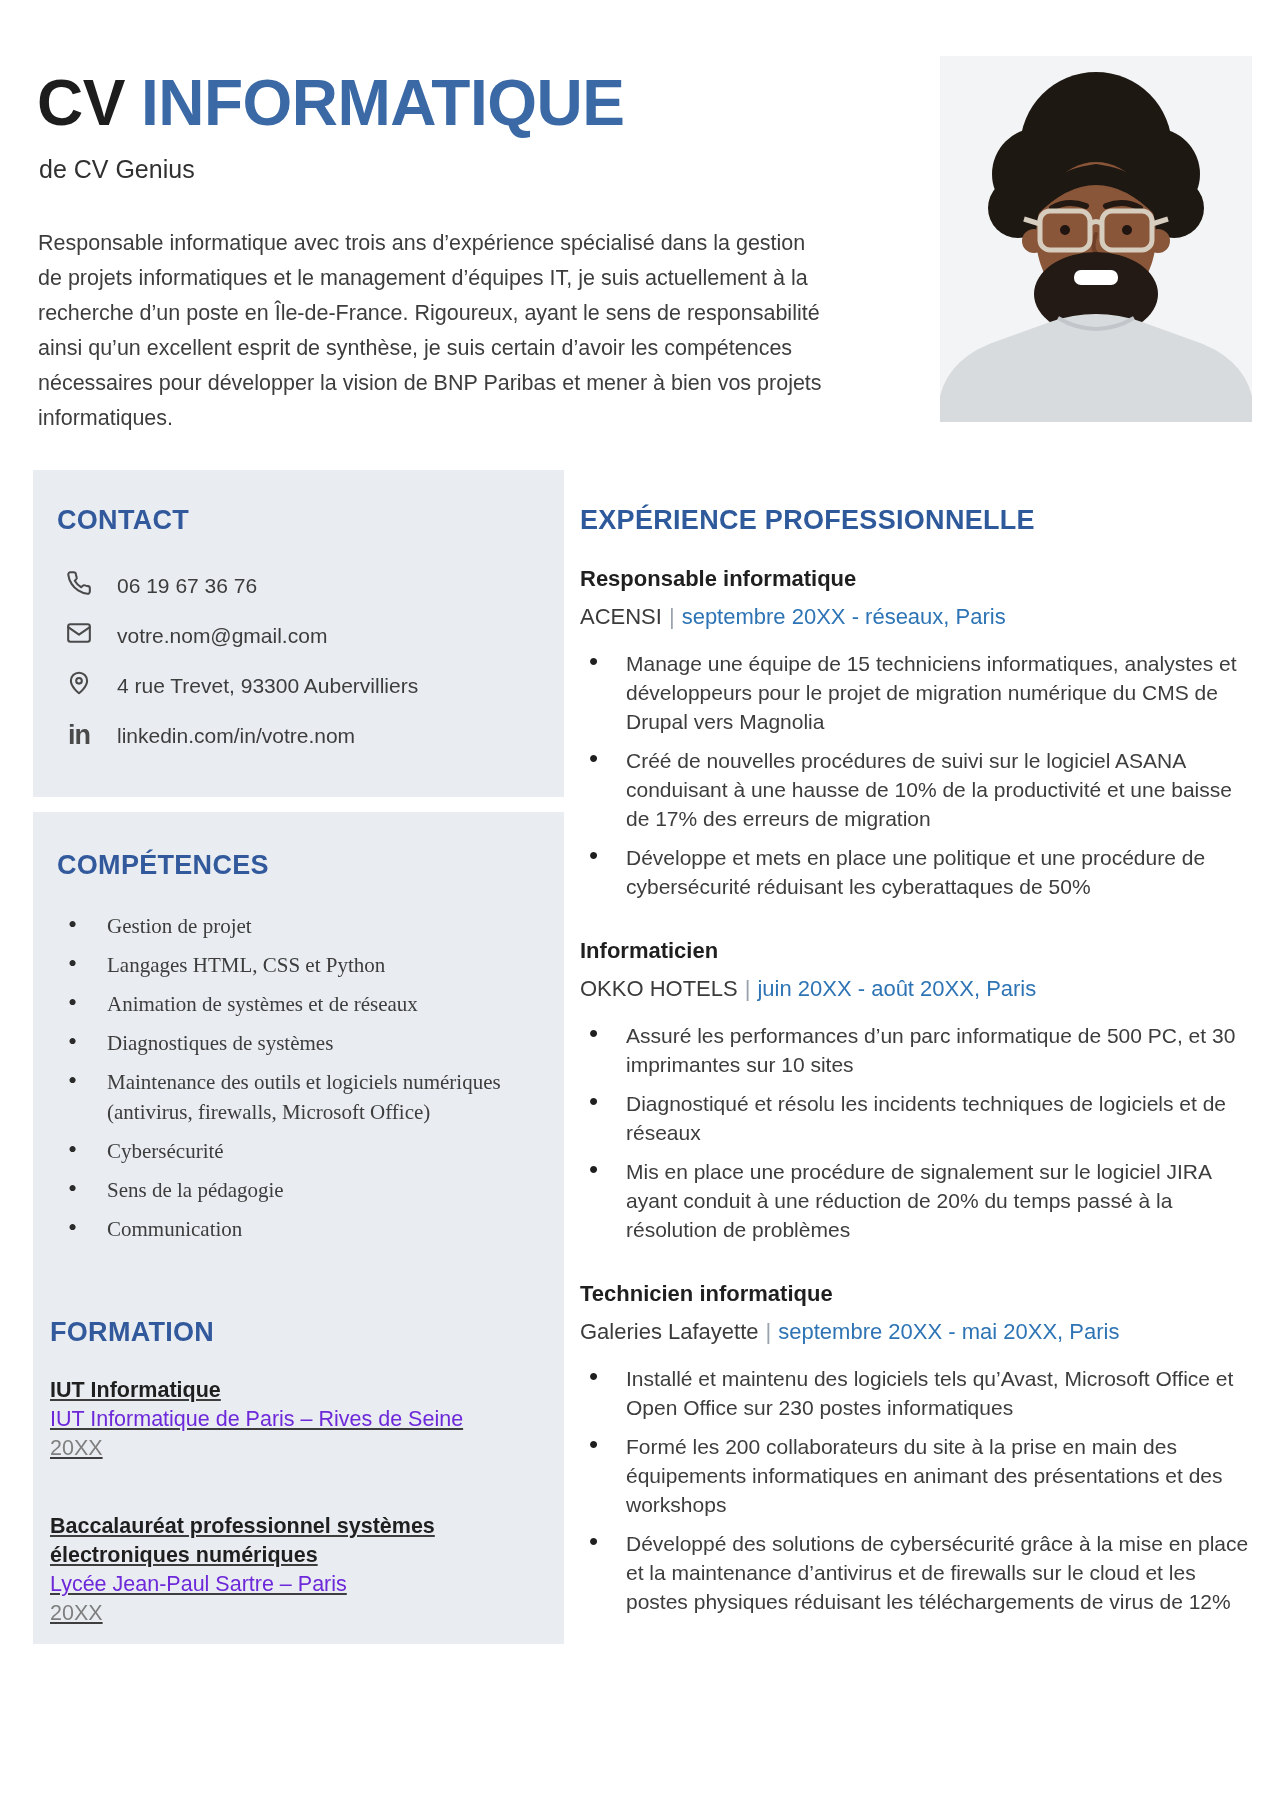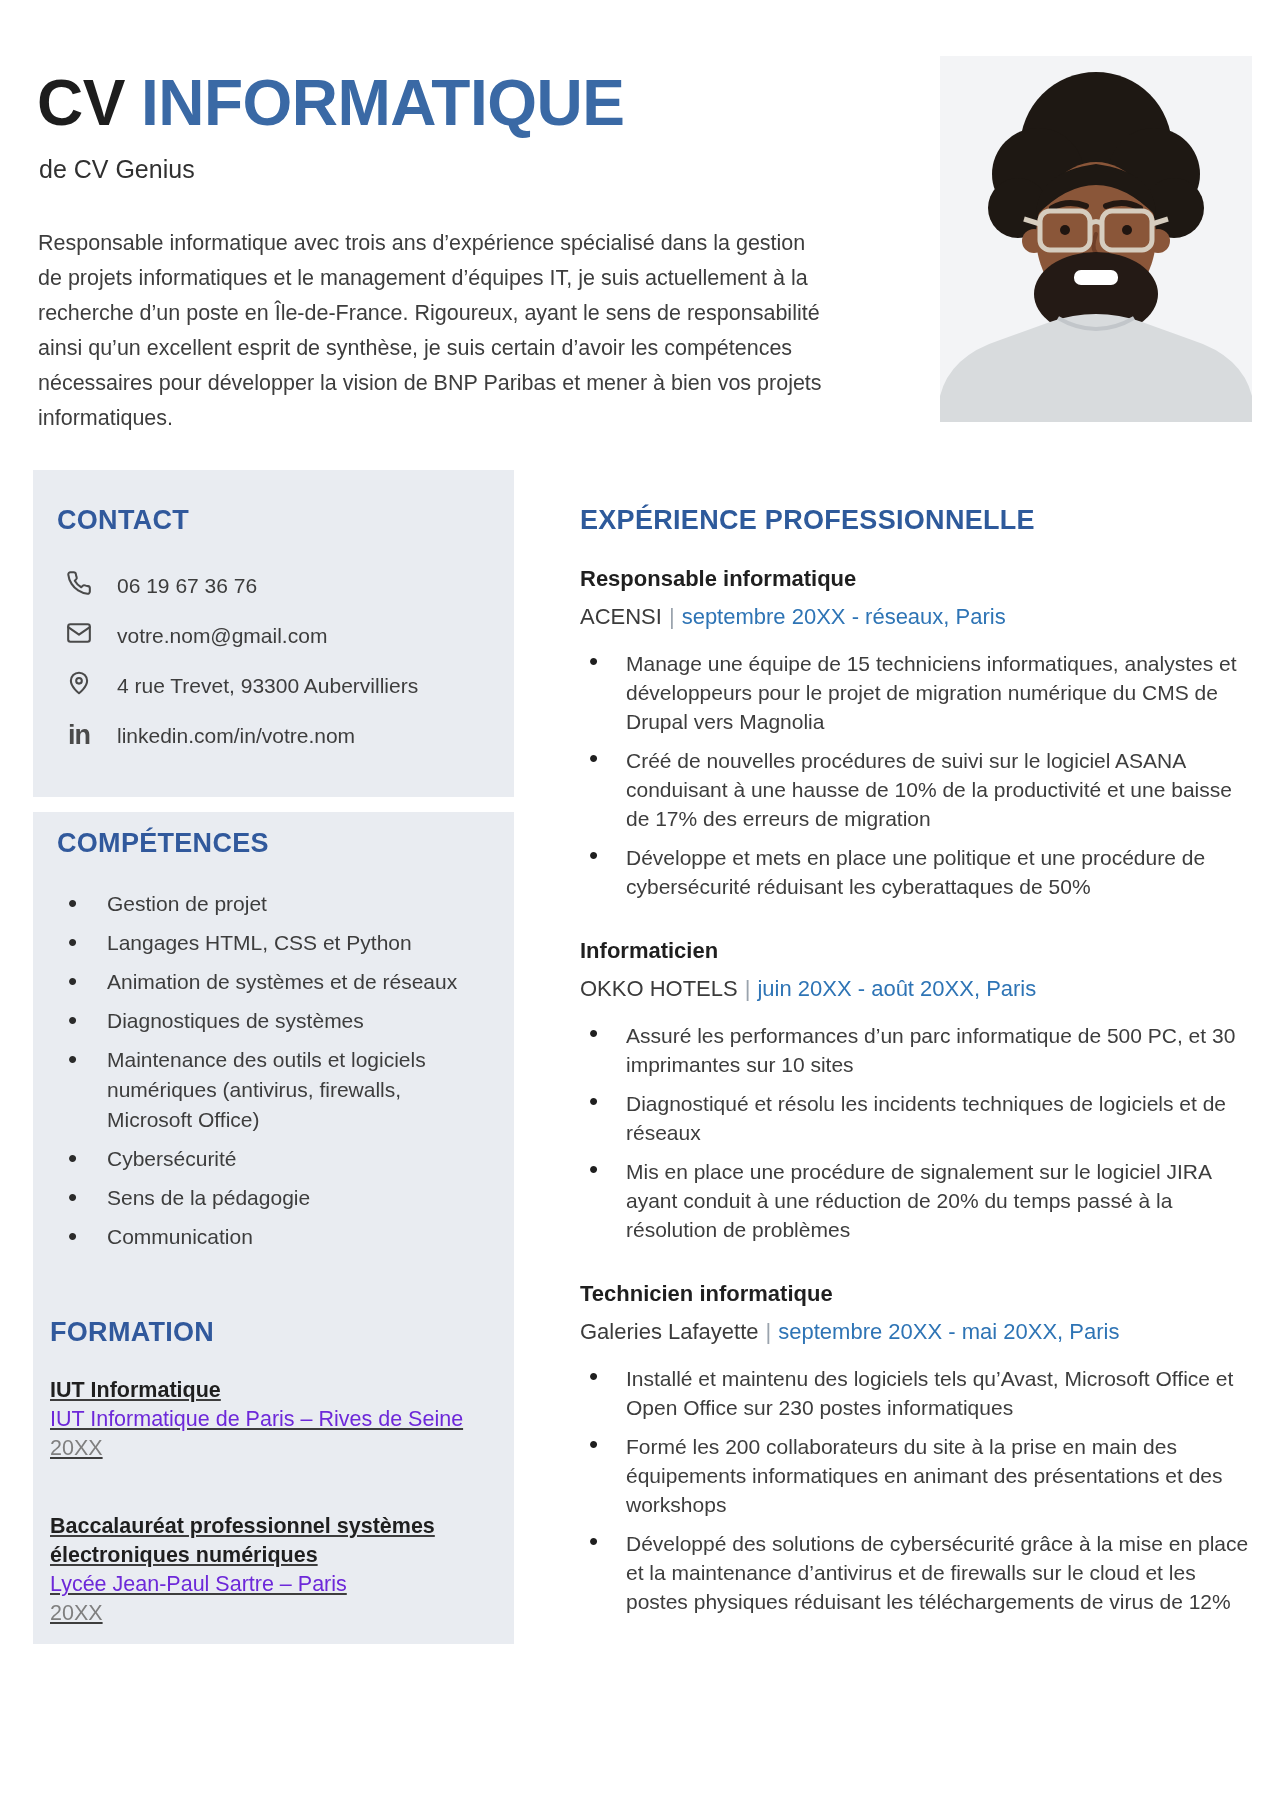--- a/index.html
+++ b/index.html
@@ -13,35 +13,35 @@
   .titleblock h1 { margin:0; font-size:64px; line-height:66px; font-weight:700; letter-spacing:-0.5px; color:#1d1d1d; }
   .t-main { color:#3a69a5; margin-left:16px; }
   .subtitle { position:absolute; left:39px; top:154px; font-size:25px; line-height:30px; color:#303030; }
   .summary { position:absolute; left:38px; top:226px; width:788px; font-size:21.5px; line-height:35px; color:#3d3d3d; }
 
   
   .photo { position:absolute; left:940px; top:56px; width:312px; height:366px; }
   .photo svg { display:block; }
 
   
-  .panel { position:absolute; left:33px; width:481px; background:#e9ecf1; box-sizing:border-box; padding:33px 26px 0 24px; }
+  .panel { position:absolute; left:33px; width:531px; background:#e9ecf1; box-sizing:border-box; padding:33px 26px 0 24px; }
   .panel-contact   { top:470px;  height:327px; }
-  .panel-skills    { top:812px;  height:528px; padding-top:14px; }
+  .panel-skills    { top:812px;  height:528px; padding-top:36px; }
   .panel-formation { top:1282px; height:362px;padding-left:17px; }
   .sec-h { margin:0; font-size:27px; line-height:34px; font-weight:700; color:#31599c; letter-spacing:0.3px; }
 
   .contact-list { margin-top:32px; }
   .c-row { display:flex; align-items:center; height:34px; margin-bottom:16px; }
   .c-icon { flex:0 0 32px; width:32px; height:32px; margin-left:6px; margin-right:22px;
             display:flex; align-items:flex-start; justify-content:center; color:#4a4a4a; }
   .c-icon svg { display:block; }
   .li-glyph { font-size:27px; font-weight:700; color:#4a4a4a; line-height:30px; letter-spacing:-1px; }
   .c-text { font-size:21px; }
 
-  .skill-ul { list-style:none; margin:29px 0 0 0; padding:0; }
+  .skill-ul { list-style:none; margin:29px 0 0 0; padding:0;font-family:Liberation Serif, serif; }
   .skill-li { position:relative; padding-left:50px; font-size:21px; line-height:30px; margin-bottom:9px; }
   .skill-li::before { content:"•"; position:absolute; left:11px; top:-1px; font-size:26px; color:#2b2b2b; }
 
   .edu { font-size:21.5px; line-height:29px;text-decoration:underline; }
   .edu-1 { margin-top:27px; }
   .edu-2 { margin-top:49px; }
   .edu-degree { font-weight:700; color:#1f1f1f; }
   .edu-school { color:#6d28d9; }
   .edu-year   { color:#7f7f7f; }
 

